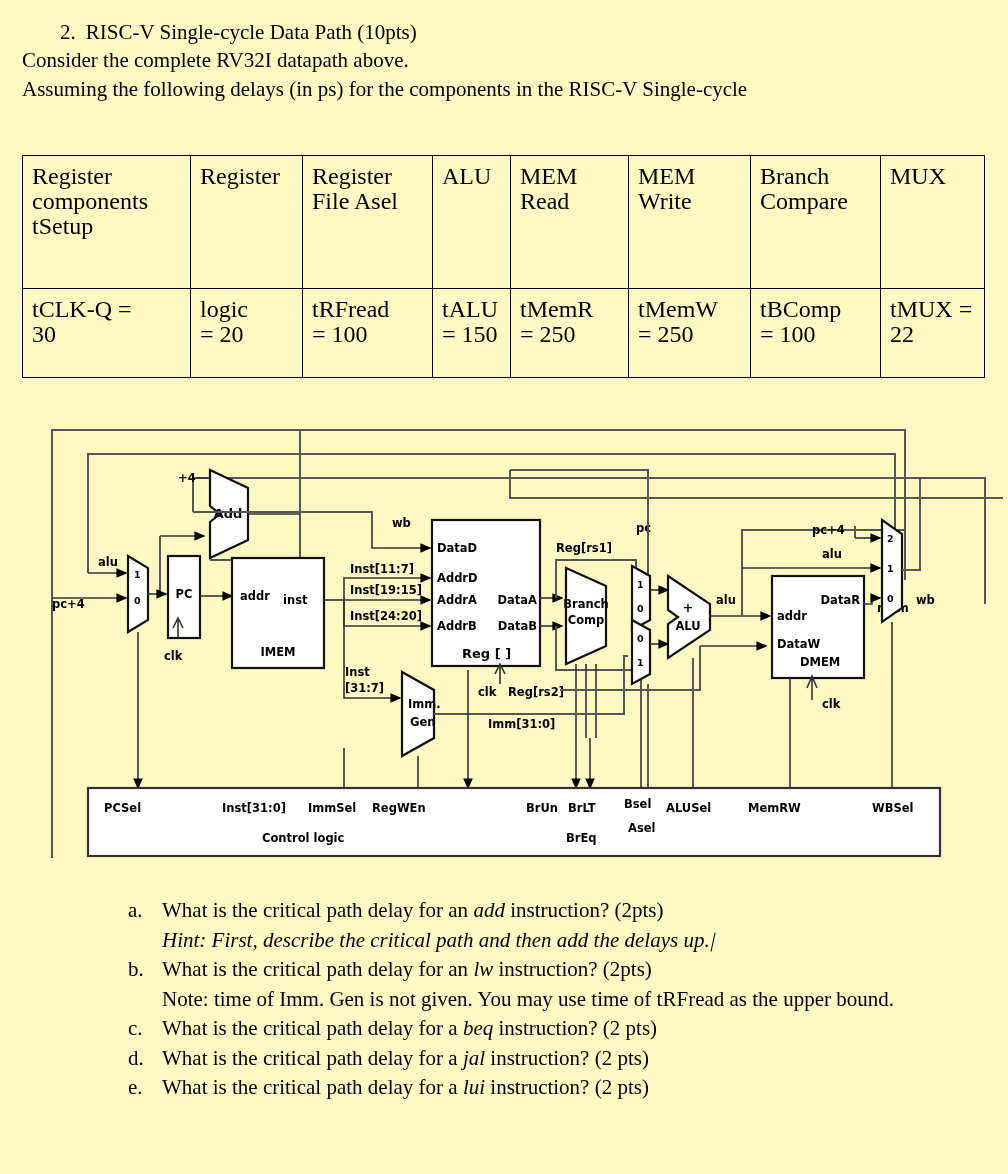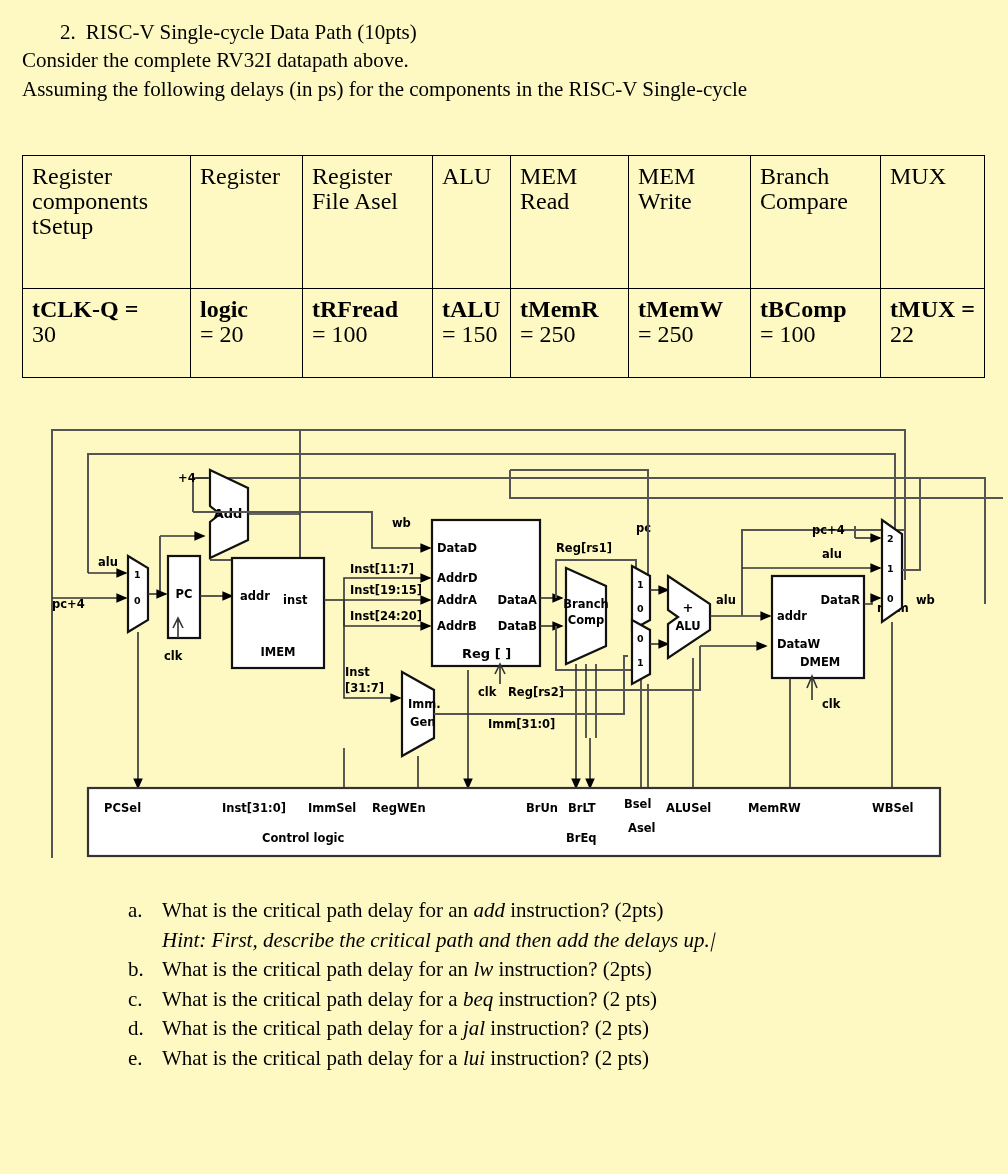--- a/index.html
+++ b/index.html
@@ -53,21 +53,21 @@
   .delay-table td {
     border: 1.6px solid #000;
     vertical-align: top;
     padding: 8px 8px 8px 9px;
     font-size: 24px;
     line-height: 25px;
   }
   .delay-table tr.head-row td { height: 116px; }
   .delay-table tr.val-row td  { height: 72px; }
   .delay-table tr.val-row .sym {
-    font-weight: bold;
+    font-weight: normal;
     display: block;
   }
   .delay-table tr.val-row .val {
     display: block;
   }
 
   
   .figure {
     position: absolute;
     left: 0px;
@@ -391,20 +391,21 @@
   <div class="questions">
 
     <div class="q-item">
       <span class="marker">a.</span><span>What is the critical path delay for an </span><em>add</em><span> instruction? (2pts)</span>
     </div>
     <div class="q-sub ital"><span>Hint: First, describe the critical path and then add the delays up.</span><span class="caret">|</span></div>
 
     <div class="q-item">
       <span class="marker">b.</span><span>What is the critical path delay for an </span><em>lw</em><span> instruction? (2pts)</span>
     </div>
+    <div class="q-sub">Note: time of Imm. Gen is not given. You may use time of tRFread as the upper bound.</div>
 
     <div class="q-item">
       <span class="marker">c.</span><span>What is the critical path delay for a </span><em>beq</em><span> instruction? (2 pts)</span>
     </div>
 
     <div class="q-item">
       <span class="marker">d.</span><span>What is the critical path delay for a </span><em>jal</em><span> instruction? (2 pts)</span>
     </div>
 
     <div class="q-item">

